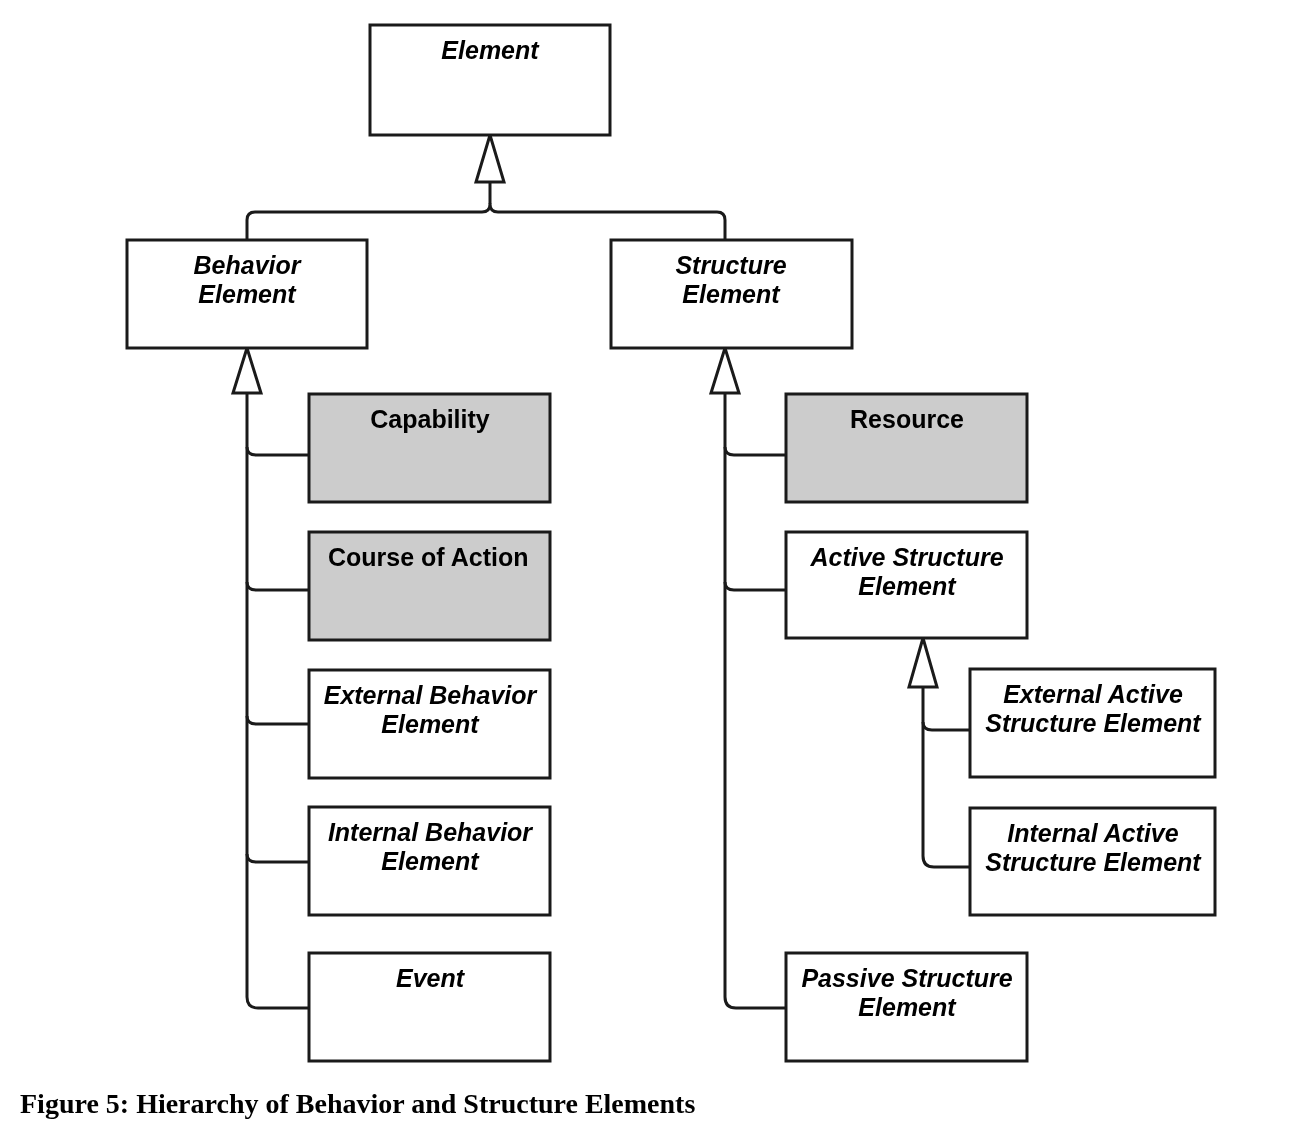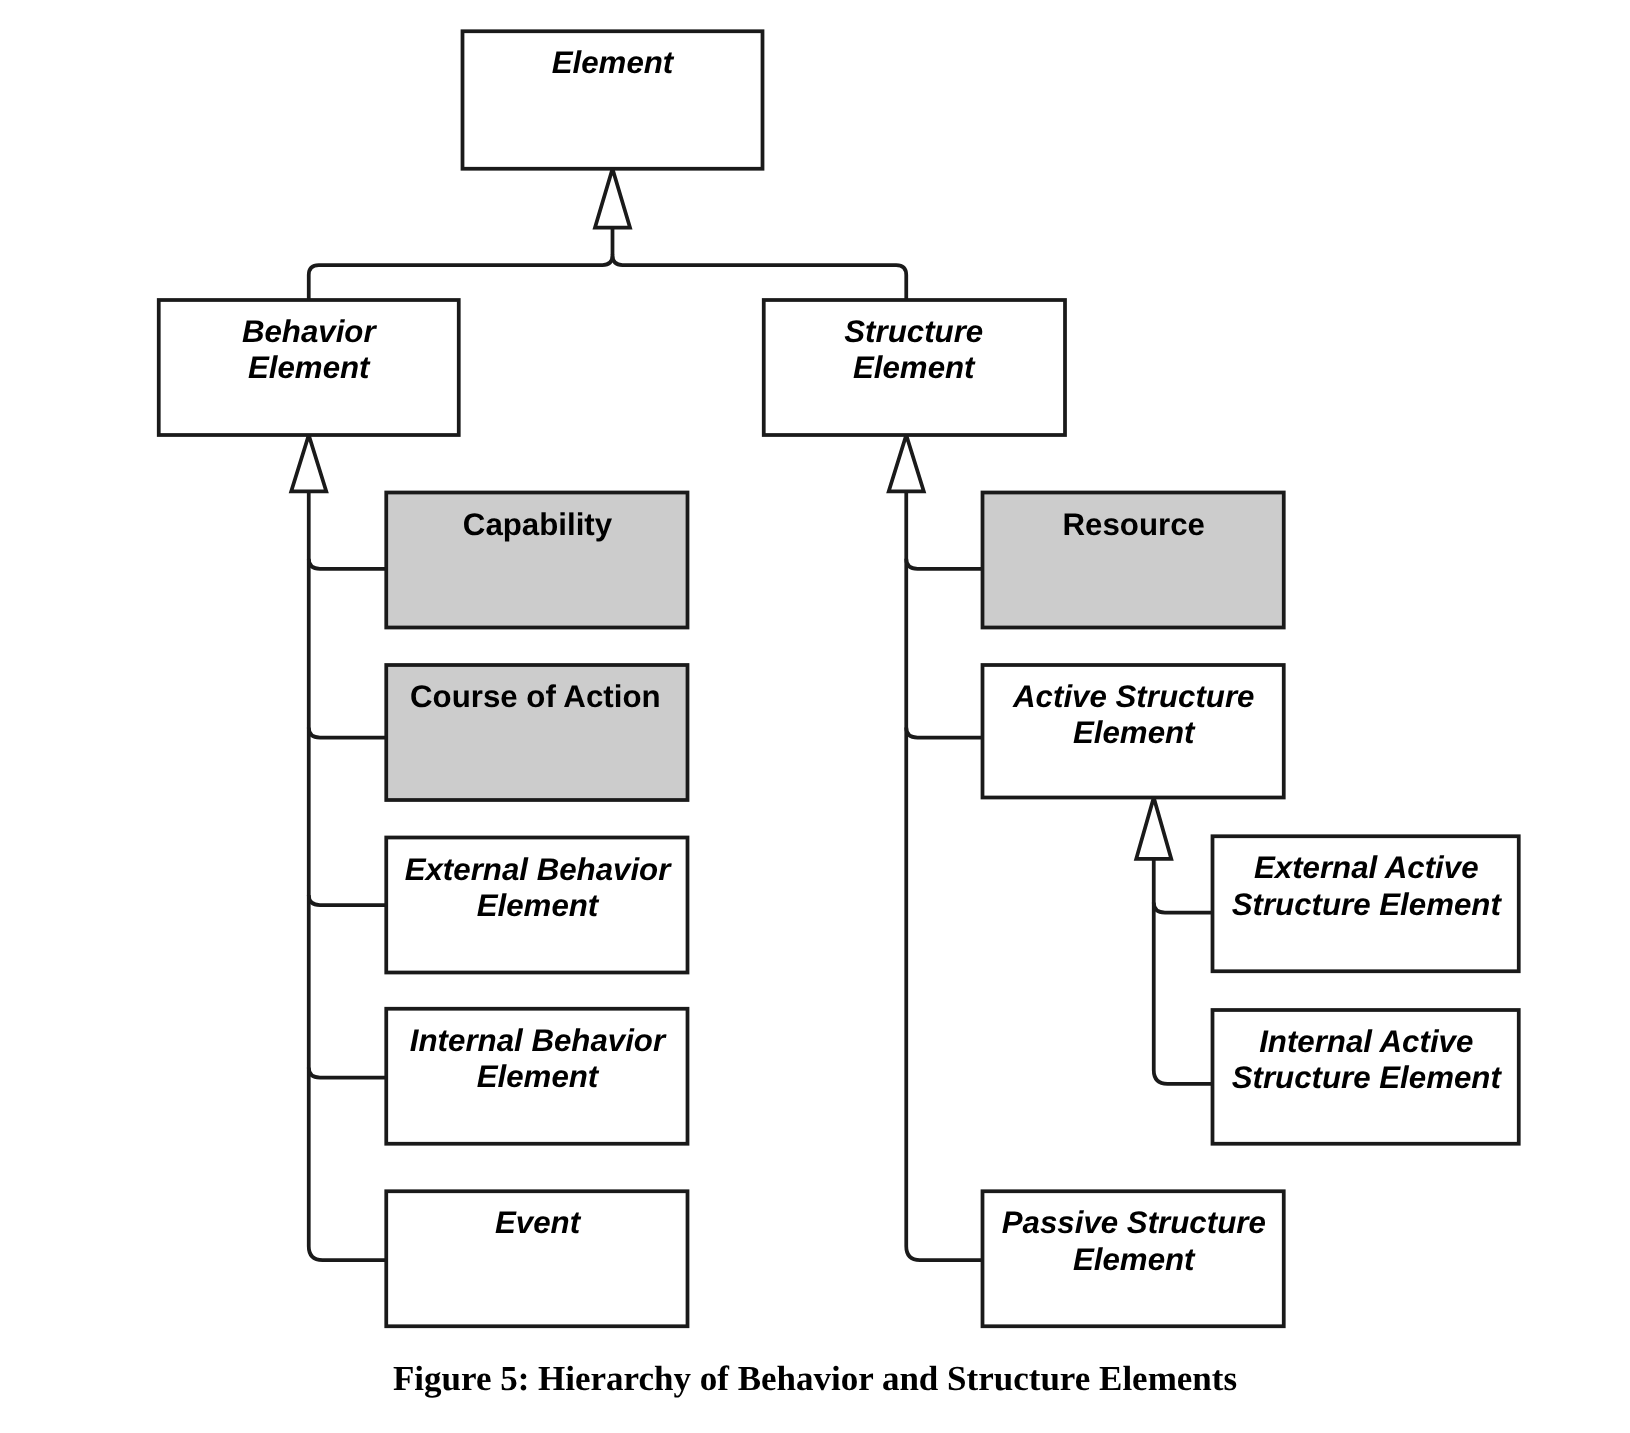--- a/index.html
+++ b/index.html
@@ -67,21 +67,20 @@
     position: absolute;
     left: 20px;
     top: 1088px;
     width: 1264px;
     font-family: "Liberation Serif", serif;
     font-weight: bold;
     font-size: 28px;
     color: #000000;
     white-space: nowrap;
     letter-spacing: 0px;
-    text-align: center;
   }
 </style>
 </head>
 <body>
 
 <div id="figure-root">
 
   <svg id="diagram-svg" viewBox="0 0 1304 1085" xmlns="http://www.w3.org/2000/svg">
 
     <g>

